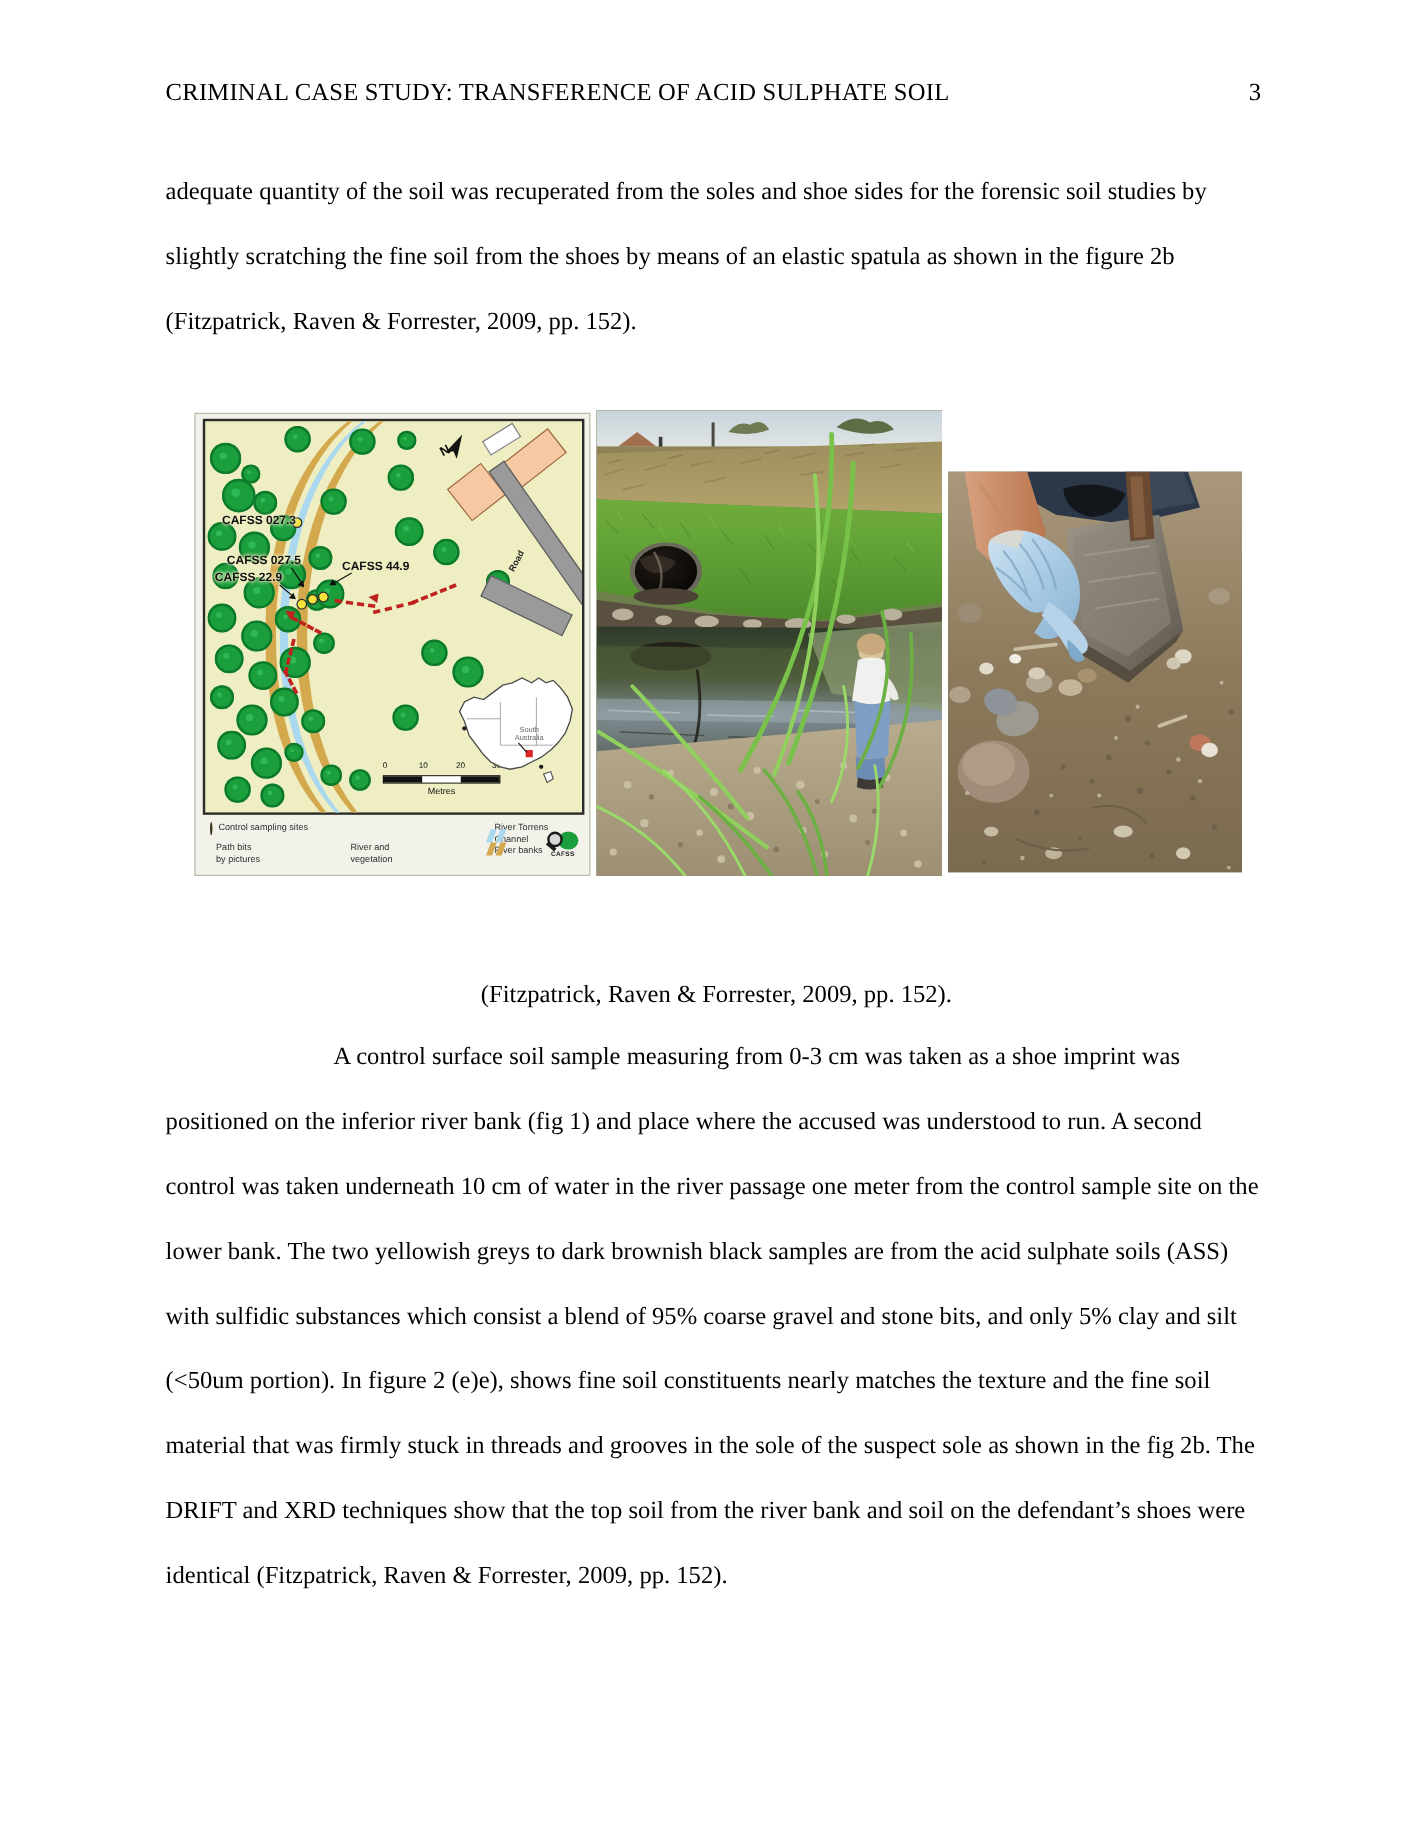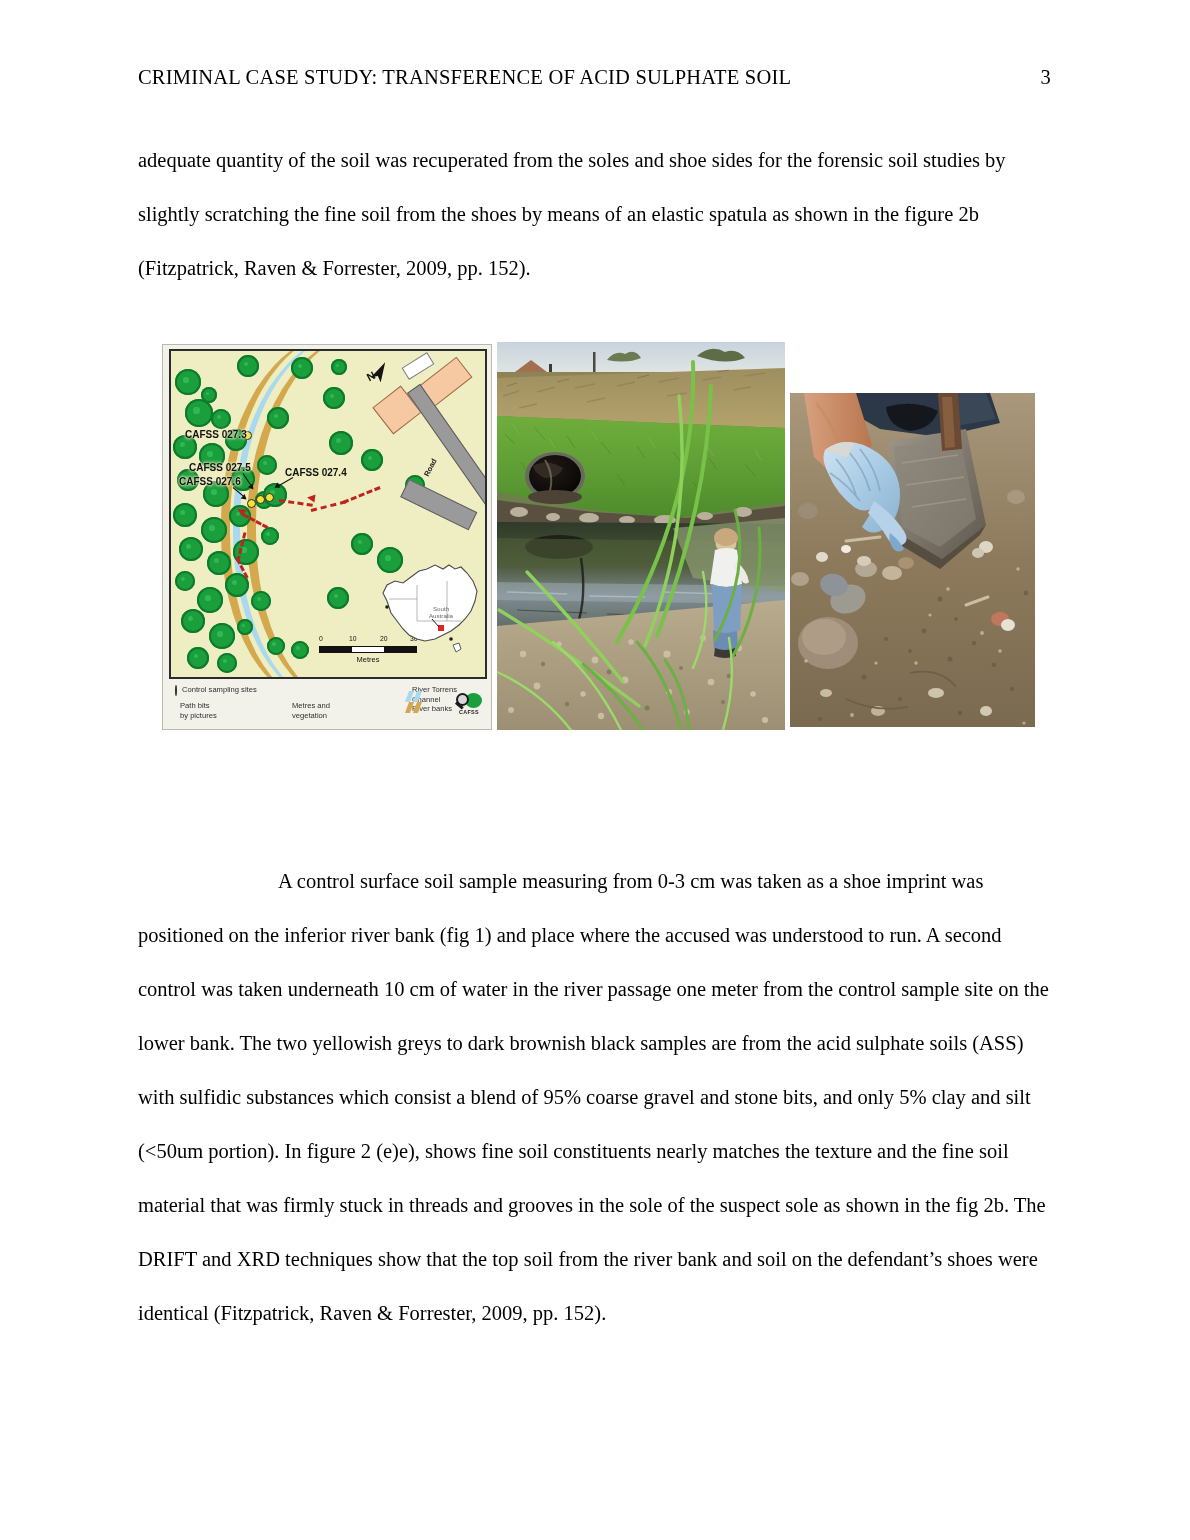--- a/index.html
+++ b/index.html
@@ -443,22 +443,22 @@
             <div class="na-n">N</div>
           </div>
 
           <div class="sample-dot" style="left:72px; top:80px;"></div>
           <div class="sample-dot" style="left:76px; top:148px;"></div>
           <div class="sample-dot" style="left:85px; top:144px;"></div>
           <div class="sample-dot" style="left:94px; top:142px;"></div>
 
           <div class="map-label" style="left:14px; top:78px;">CAFSS 027.3</div>
           <div class="map-label" style="left:18px; top:111px;">CAFSS 027.5</div>
-          <div class="map-label" style="left:8px;  top:125px;">CAFSS 027.6</div>
-          <div class="map-label" style="left:114px; top:116px;">CAFSS 027.4</div>
+          <div class="map-label" style="left:8px;  top:125px;">CAFSS 22.9</div>
+          <div class="map-label" style="left:114px; top:116px;">CAFSS 44.9</div>
 
           <div class="leader" style="left:72px; top:122px; width:18px; transform: rotate(56deg);"></div>
           <div class="leader" style="left:62px; top:136px; width:17px; transform: rotate(40deg);"></div>
           <div class="leader" style="left:122px; top:126px; width:20px; transform: rotate(150deg);"></div>
 
           <div class="path-seg" style="left:108px; top:148px; width:34px; transform: rotate(8deg);"></div>
           <div class="path-seg" style="left:140px; top:158px; width:36px; transform: rotate(-14deg);"></div>
           <div class="path-seg" style="left:172px; top:150px; width:40px; transform: rotate(-22deg);"></div>
           <div class="path-arrow" style="left:136px; top:143px; transform: rotate(188deg);"></div>
           <div class="path-seg" style="left:72px; top:162px; width:28px; transform: rotate(28deg);"></div>
@@ -511,21 +511,21 @@
           <span class="lg-sym"><span class="sym-dash"></span></span>
           <span>
             <span>Path bits</span><br>
             <span>by pictures</span>
           </span>
         </div>
 
         <div class="lg-item" style="left:118px; top:18px;">
           <span class="lg-sym"><span class="sym-tree"></span></span>
           <span>
-            <span>Metres and</span><br>
+            <span>River and</span><br>
             <span>vegetation</span>
           </span>
         </div>
 
         <div class="lg-item" style="left:218px; top:2px;margin-left:20px;">
           <span class="lg-sym" style="margin-top:6px;">
             <span class="sym-strip"><i class="c1"></i><i class="c2"></i><i class="c3"></i><i class="c4"></i></span>
           </span>
           <span>
             <span>River Torrens</span><br>
@@ -847,17 +847,18 @@
             <circle cx="16" cy="268" r="1.8"></circle>
           <circle cx="234" cy="330" r="1.6"></circle>
         </g>
       </svg>
     </div>
 
   </div>
 
   <div class="fig-caption">
     <br>
+    <span>(Fitzpatrick, Raven &amp; Forrester, 2009, pp. 152).</span>
   </div>
 
   <div class="body-text para-2"><span class="indent"></span><span>A control surface soil sample measuring from 0-3 cm was taken as a shoe imprint</span> <span>was positioned on the inferior river bank (fig 1) and place where the accused was understood to run. A second control was taken underneath 10 cm of water in the river passage one meter from the control sample site on the lower bank. The two yellowish greys to dark brownish black samples are from the acid sulphate soils (ASS) with sulfidic substances which consist a blend of 95% coarse gravel and stone bits, and only 5% clay and silt (&lt;50um portion).   In figure  2 (e)e), shows fine soil constituents nearly matches the texture and the fine soil material that was firmly stuck in threads and grooves in the sole of the suspect sole as shown in the fig 2b. The DRIFT and XRD techniques show that the top soil from the river bank and soil on the defendant’s shoes were identical (Fitzpatrick, Raven &amp; Forrester, 2009, pp. 152).</span></div>
 
 </div>
 
 </body></html>

